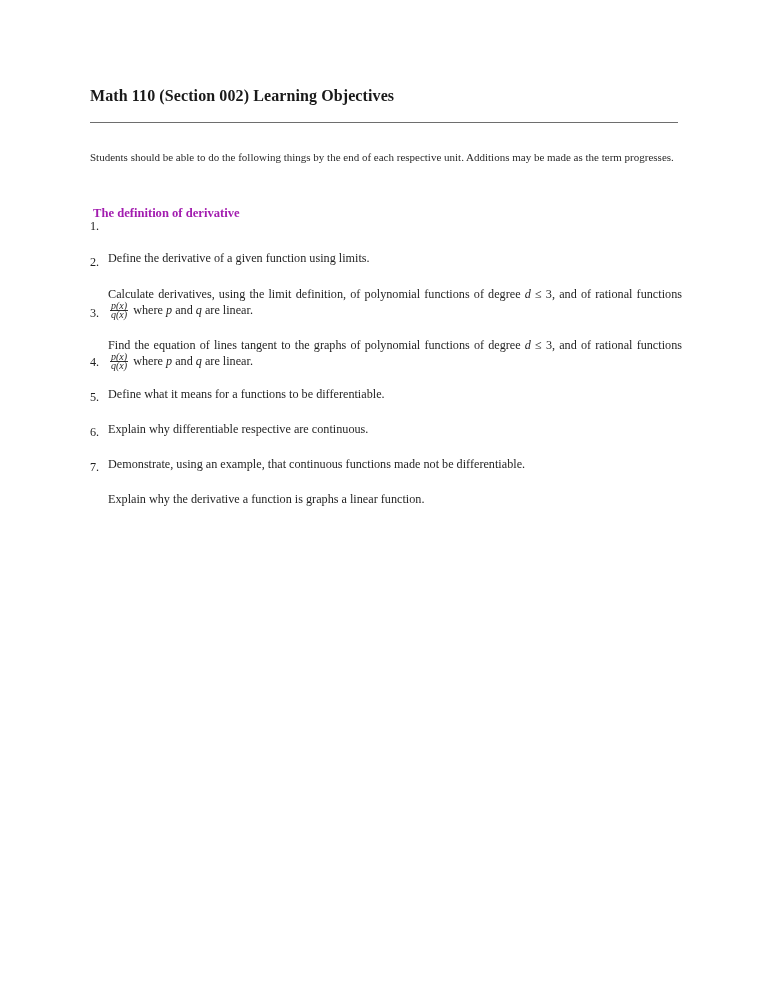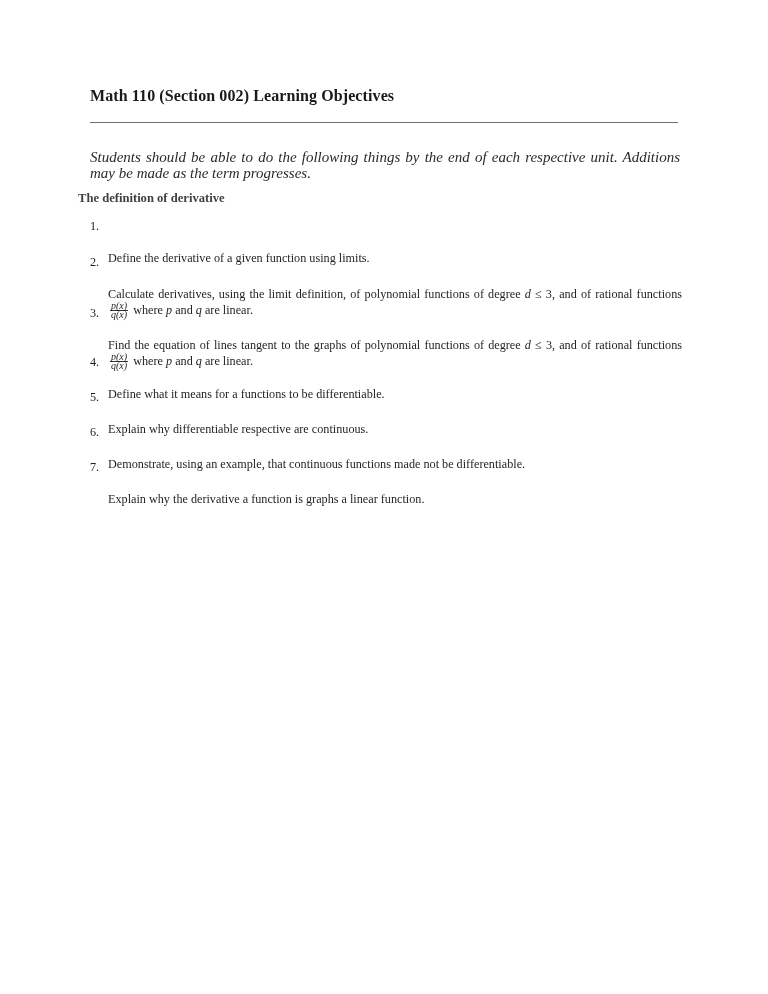--- a/index.html
+++ b/index.html
@@ -38,36 +38,35 @@
       width: 588px;
       height: 0;
       border-top: 1.2px solid #6e6e6e;
     }
     .intro {
       position: absolute;
       left: 90px;
       top: 149px;
       width: 590px;
       font-family: "Liberation Serif", serif;
-      font-style: italic;
-      font-size: 15px;
+      font-size: 11px;
       line-height: 16px;
       color: #2a2a2a;
       margin: 0;
       text-align: justify;
     }
     .section-heading {
       position: absolute;
       left: 78px;
       top: 191px;
       font-family: "Liberation Serif", serif;
       font-weight: bold;
       font-size: 12.6px;
-      margin: 0;
-      color: #404040;
+      margin: 15px;
+      color: #a21caf;
     }
     .objectives {
       position: absolute;
       left: 90px;
       top: 0;
       width: 592px;
       margin: 0;
       padding: 0;
       list-style: none;
       font-family: "Liberation Serif", serif;

